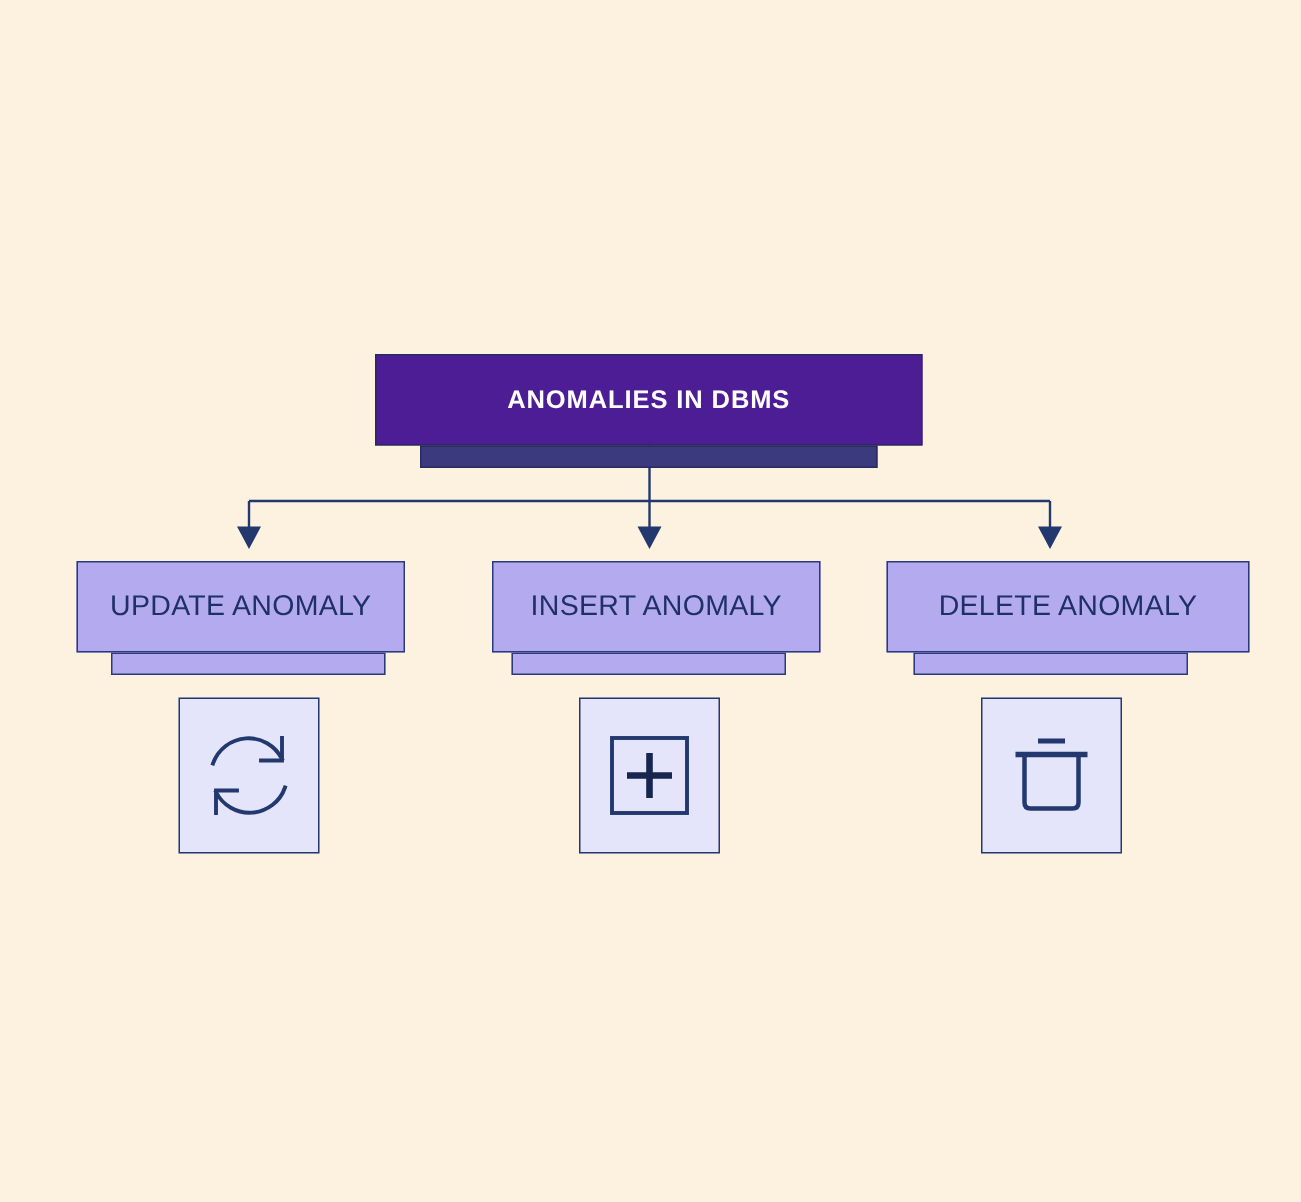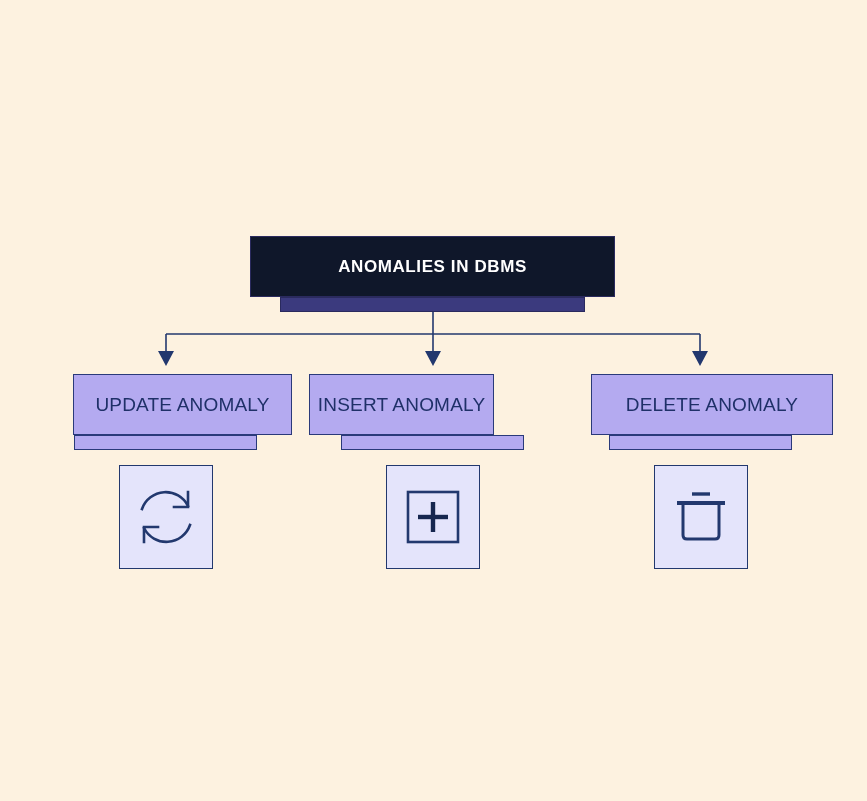--- a/index.html
+++ b/index.html
@@ -30,21 +30,21 @@
     pointer-events: none;
   }
 
   
   .node-root {
     position: absolute;
     left: 250px;
     top: 236px;
     width: 365px;
     height: 61px;
-    background: #0f172a;
+    background: #4c1d95;
     border: 1px solid #2a2a5e;
     box-sizing: border-box;
     display: flex;
     align-items: center;
     justify-content: center;
   }
   .node-root-label {
     color: #ffffff;
     font-size: 17px;
     font-weight: bold;
@@ -83,22 +83,22 @@
   }
   .shadow-child {
     position: absolute;
     top: 435px;
     height: 15px;
     background: #b4aaf0;
     border: 1px solid #2a3a7a;
     box-sizing: border-box;
   }
 
-  #node-update  { left: 73px;  width: 219px; }
-  #node-insert  { left: 309px; width: 185px; align-items: center; }
+  #node-update  { left: 51px;  width: 219px; }
+  #node-insert  { left: 328px; width: 219px; align-items: center; }
   #node-delete  { left: 591px; width: 242px; }
   #shadow-update { left: 74px;  width: 183px; }
   #shadow-insert { left: 341px; width: 183px; }
   #shadow-delete { left: 609px; width: 183px; }
 
   
   .icon-box {
     position: absolute;
     top: 465px;
     width: 94px;

